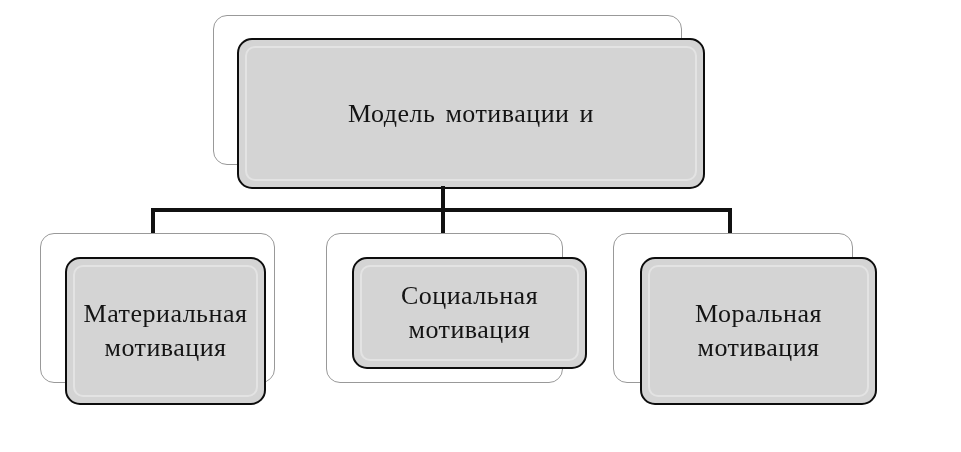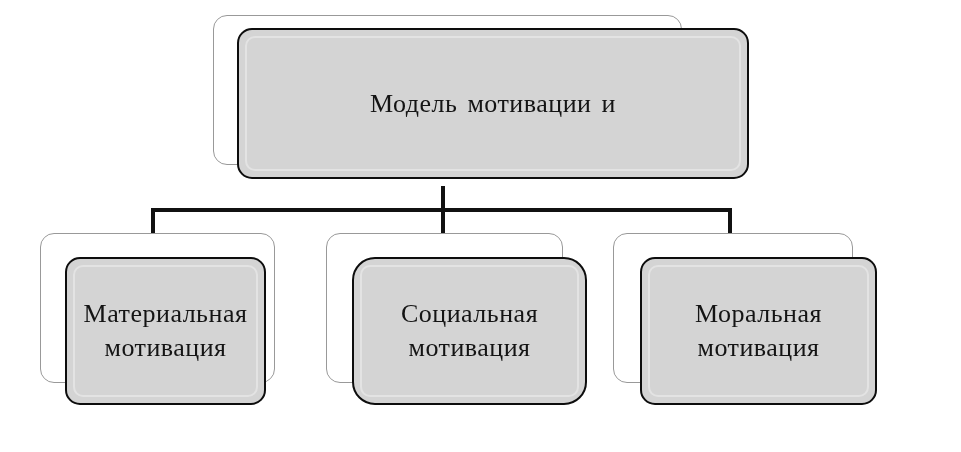--- a/index.html
+++ b/index.html
@@ -44,26 +44,26 @@
     letter-spacing: 0.5px;
     word-spacing: 3px;
     white-space: nowrap;
   }
   .connector {
     position: absolute;
     background: var(--connector, #111111);
   }
   
   .root-shadow { left: 213px; top: 15px;  width: 469px; height: 150px; }
-  .root-main   { left: 237px; top: 28px;  width: 512px; height: 151px; }
+  .root-main   { left: 237px; top: 38px;  width: 468px; height: 151px; }
   
   .child-shadow-0 { left: 40px;  top: 233px; width: 235px; height: 150px; }
   .child-main-0   { left: 65px;  top: 257px; width: 201px; height: 148px; }
   .child-shadow-1 { left: 326px; top: 233px; width: 237px; height: 150px; }
-  .child-main-1   { left: 352px; top: 257px; width: 235px; height: 148px; border-radius: 23px; }
+  .child-main-1   { left: 352px; top: 257px; width: 235px; height: 112px; }
   .child-shadow-2 { left: 613px; top: 233px; width: 240px; height: 150px; }
   .child-main-2   { left: 640px; top: 257px; width: 237px; height: 148px; }
   
   .conn-root-drop  { left: 441px; top: 186px; width: 4px;   height: 49px; }
   .conn-horizontal { left: 151px; top: 208px; width: 581px; height: 4px; }
   .conn-stub-left  { left: 151px; top: 208px; width: 4px;   height: 26px; }
   .conn-stub-right { left: 728px; top: 208px; width: 4px;   height: 26px; }
 </style>
 </head>
 <body>

